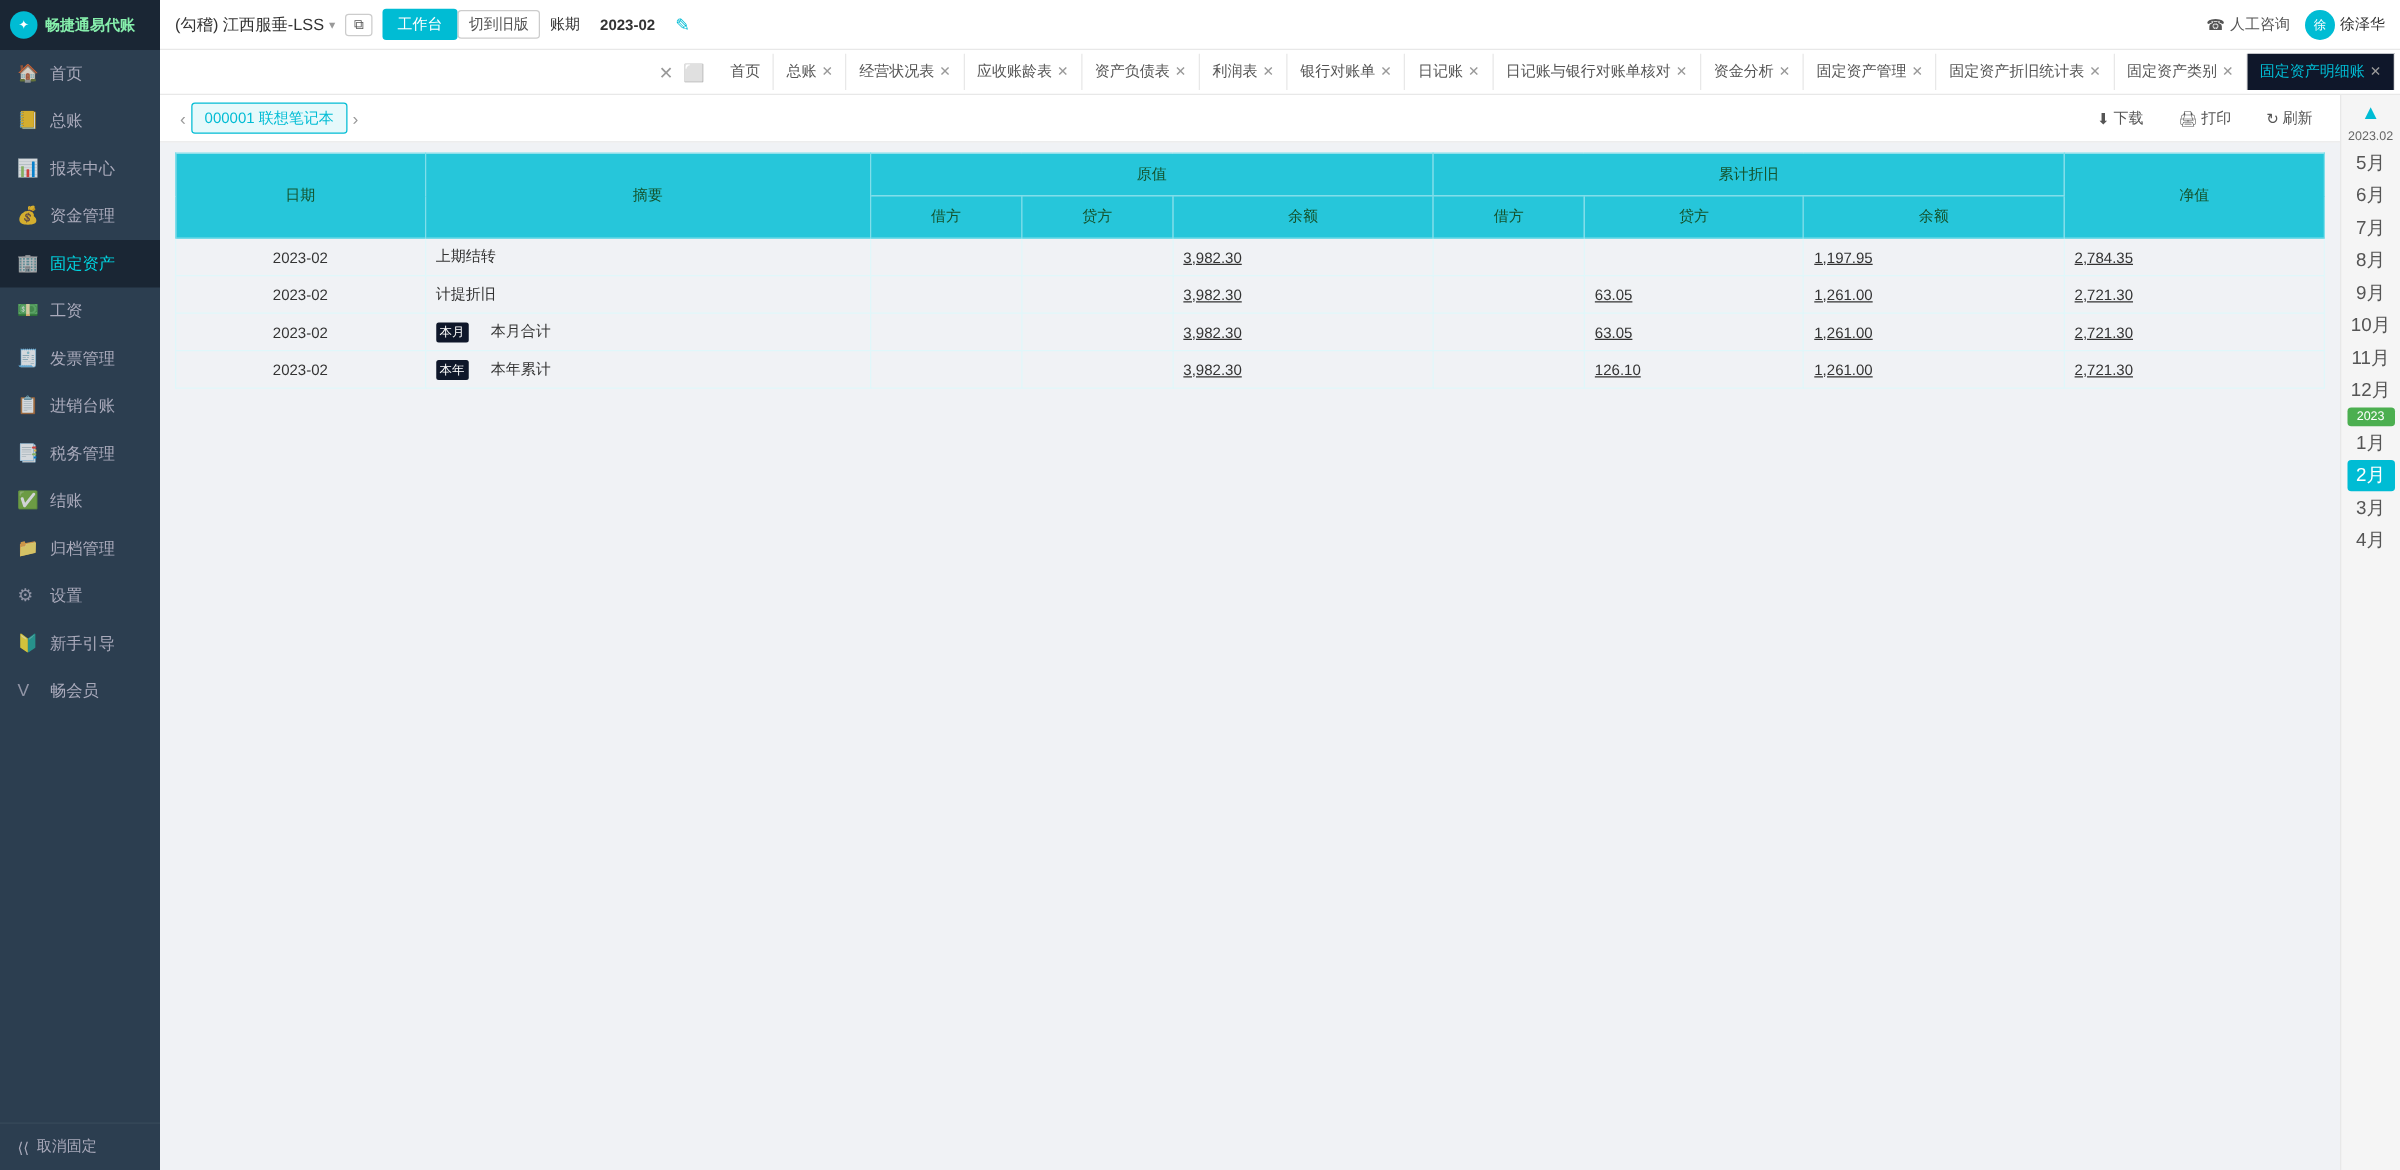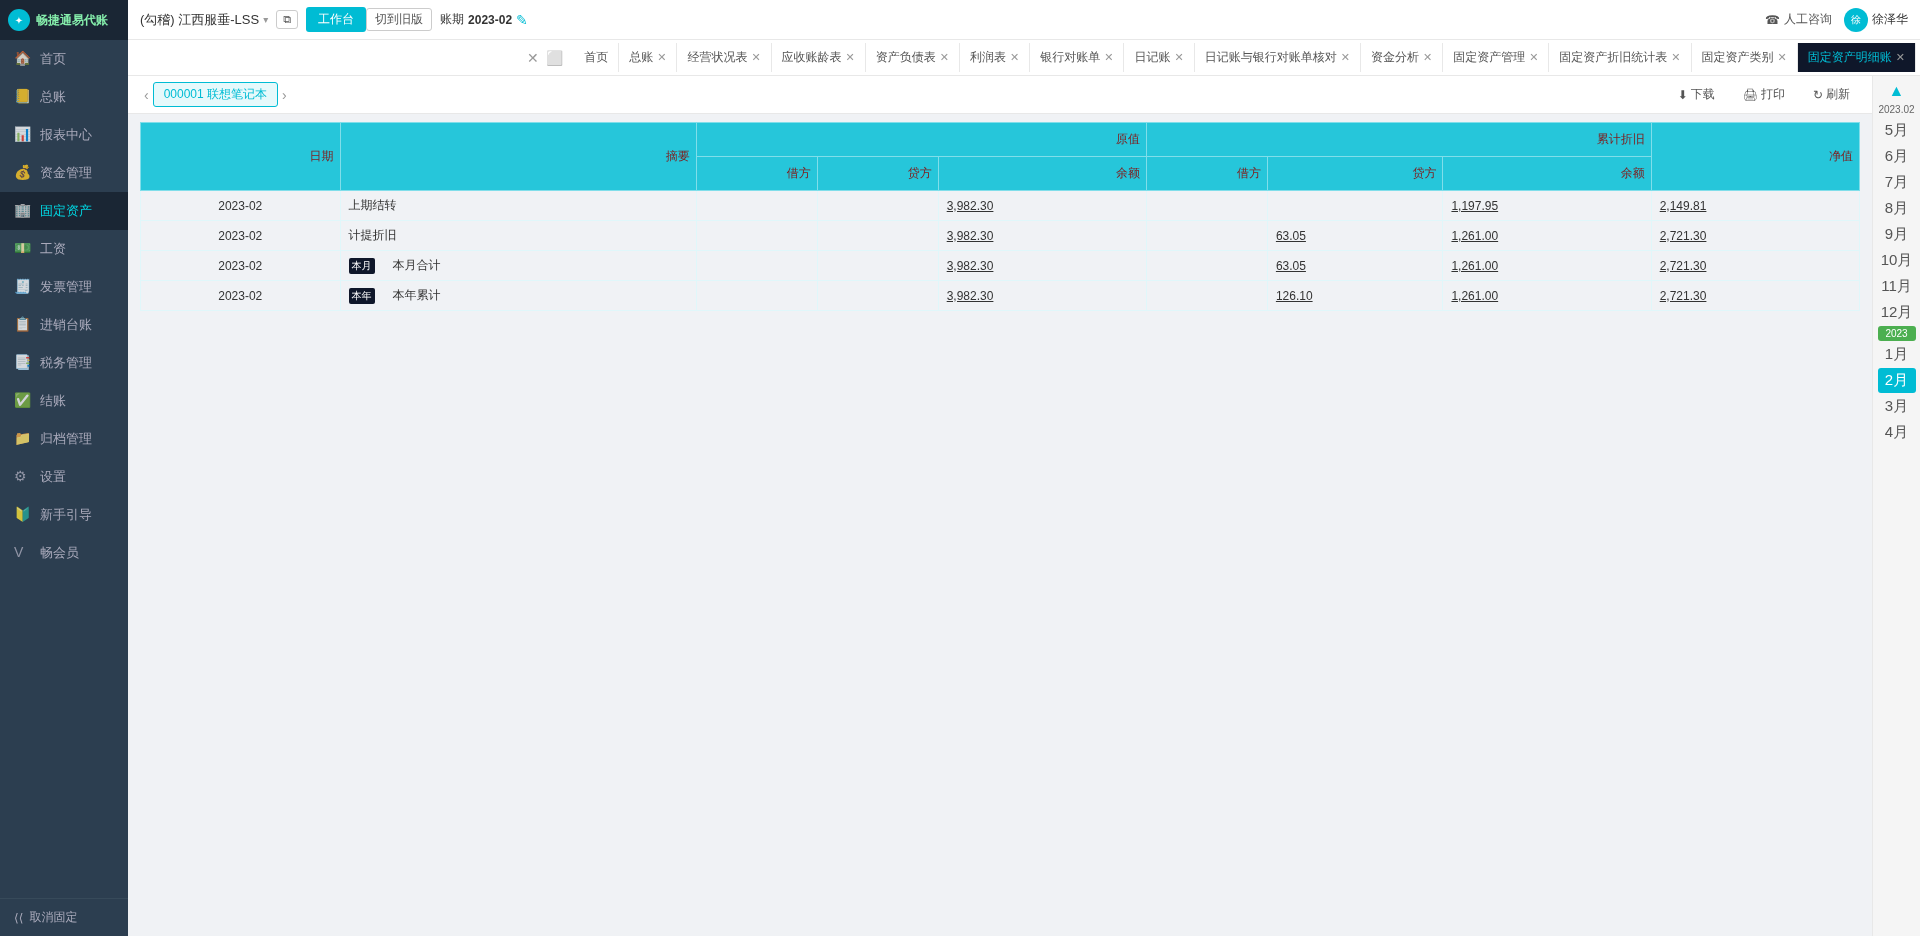--- a/index.html
+++ b/index.html
@@ -46,21 +46,21 @@
     .topbar-chevron { color: #999; font-size: 10px; }
     .topbar-copy-btn {
       background: none; border: 1px solid #ccc; padding: 2px 6px; border-radius: 3px; cursor: pointer; margin-right: 8px; font-size: 11px; color: #555;
     }
     .topbar-work-btn {
       background: #00bcd4; color: white; border: none; padding: 4px 12px; border-radius: 3px; cursor: pointer; font-size: 12px; margin-right: 0;
     }
     .topbar-switch-btn {
       background: none; border: 1px solid #ccc; padding: 2px 8px; border-radius: 3px; cursor: pointer; font-size: 12px; color: #555; margin-right: 8px;
     }
-    .topbar-period { font-size: 12px; color: #333; display: flex; align-items: center; gap: 4px; }
+    .topbar-period { font-size: 12px; color: #333; display: flex; align-items: center; gap: 16px; }
     .topbar-period-icon { color: #00bcd4; font-size: 14px; cursor: pointer; }
     .topbar-right { margin-left: auto; display: flex; align-items: center; gap: 12px; }
     .topbar-service { display: flex; align-items: center; color: #555; font-size: 12px; gap: 4px; cursor: pointer; }
     .topbar-avatar { display: flex; align-items: center; gap: 4px; font-size: 12px; color: #333; cursor: pointer; }
     .avatar-circle { width: 24px; height: 24px; border-radius: 50%; background: #00bcd4; display: flex; align-items: center; justify-content: center; color: white; font-size: 10px; }
 
     
     .tabbar {
       background: #fff; display: flex; align-items: center; padding: 0 4px;
       border-bottom: 1px solid #e8e8e8; flex-shrink: 0; overflow-x: auto; white-space: nowrap; min-height: 36px;
@@ -100,21 +100,21 @@
     }
 
     
     .table-container { flex: 1; overflow: auto; padding: 8px 12px; }
 
     .data-table {
       border-collapse: collapse; width: 100%; min-width: 900px;
       border: 1px solid #b2ebf2;
     }
     .data-table th {
-      background: #26c6da; color: #7f1d1d; text-align: right;
+      background: #26c6da; color: #14532d; text-align: center;
       padding: 8px 6px; font-size: 12px; font-weight: normal;
       border: 1px solid #80deea;
       margin-top: 40px;
     }
     .data-table td {
       text-align: center; padding: 6px 8px; font-size: 12px; color: #333;
       border: 1px solid #e0f7fa;
     }
     .data-table .num { text-align: left; text-decoration: underline; }
     .data-table .text-left { text-align: left; }
@@ -349,21 +349,21 @@
           <tbody id="table-body">
               <tr>
     <td>2023-02</td>
     <td class="text-left">上期结转</td>
     <td class="num"></td>
     <td class="num"></td>
     <td class="num">3,982.30</td>
     <td class="num"></td>
     <td class="num"></td>
     <td class="num">1,197.95</td>
-    <td class="num">2,149.81</td>
+    <td class="num">2,784.35</td>
   </tr>
               <tr>
     <td>2023-02</td>
     <td class="text-left">计提折旧</td>
     <td class="num"></td>
     <td class="num"></td>
     <td class="num">3,982.30</td>
     <td class="num"></td>
     <td class="num">63.05</td>
     <td class="num">1,261.00</td>

